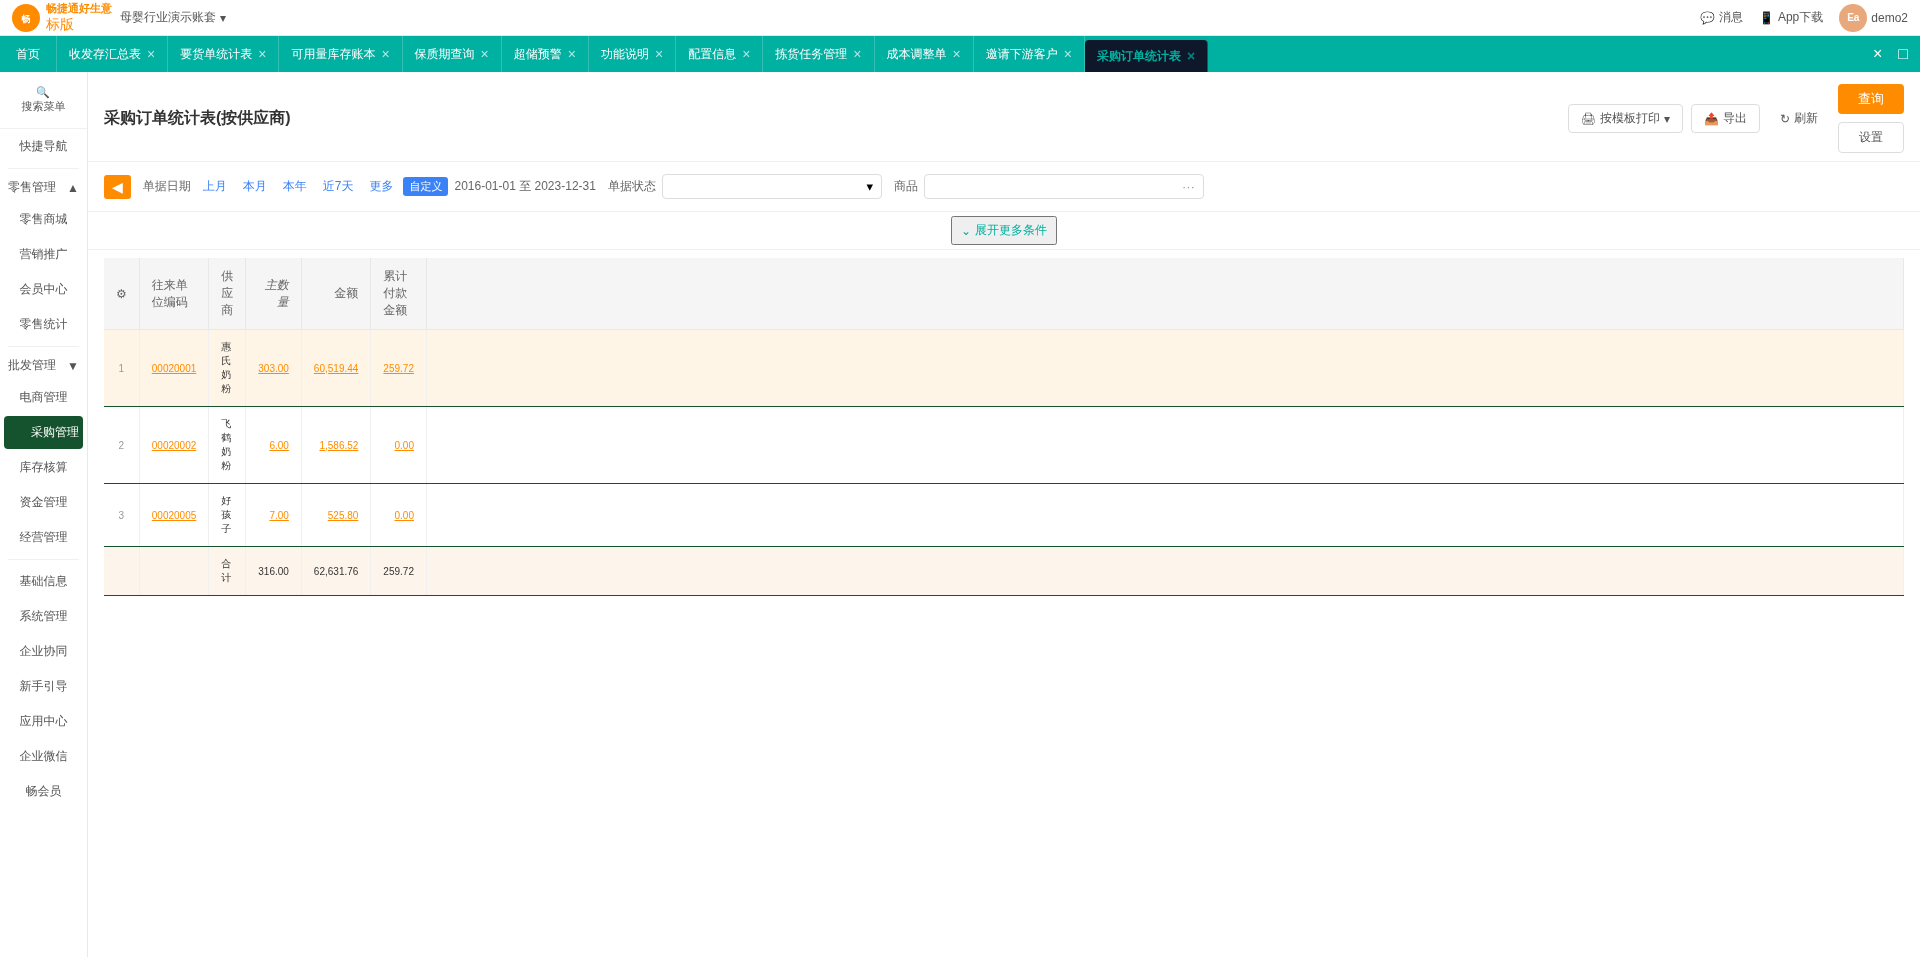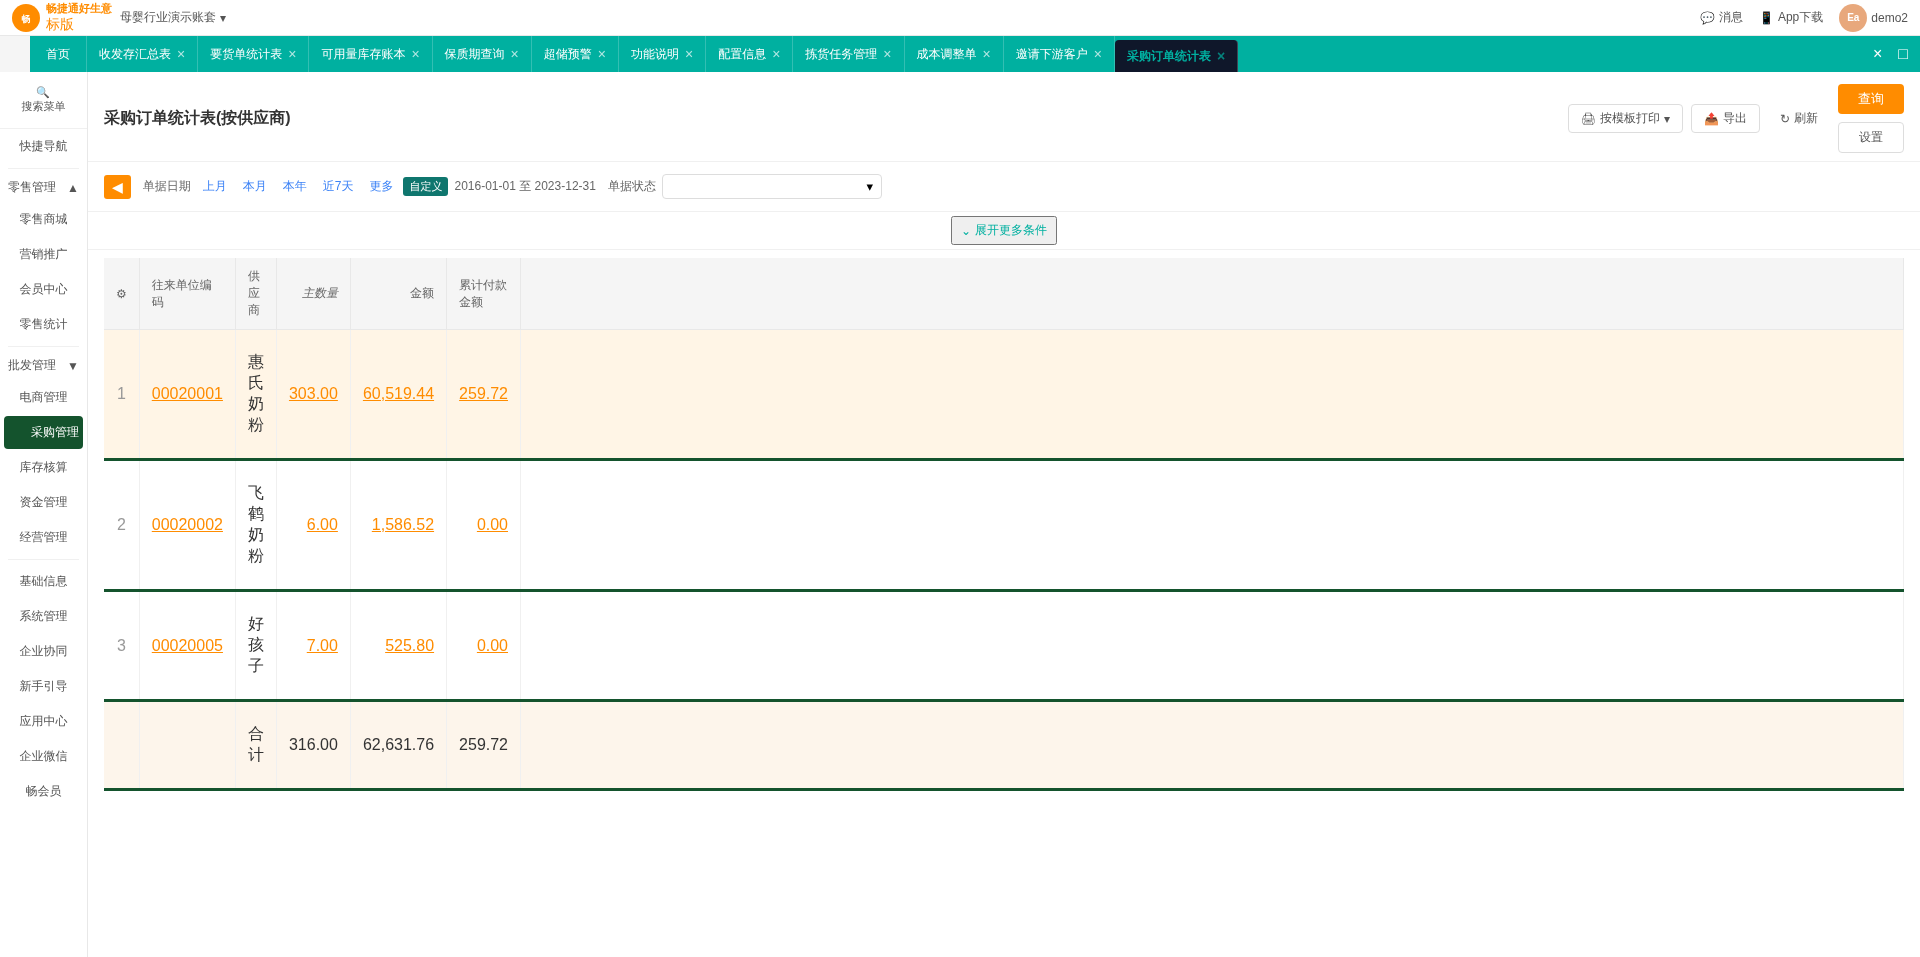--- a/index.html
+++ b/index.html
@@ -9,21 +9,21 @@
     .top-bar { height: 36px; background: #fff; display: flex; align-items: center; justify-content: space-between; padding: 0 12px; border-bottom: 1px solid #e8e8e8; flex-shrink: 0; }
     .top-bar-left { display: flex; align-items: center; gap: 8px; }
     .logo-area { display: flex; align-items: center; gap: 6px; }
     .logo-icon { width: 28px; height: 28px; background: #ff8c00; border-radius: 50%; display: flex; align-items: center; justify-content: center; color: white; font-size: 10px; font-weight: bold; }
     .workspace-selector { display: flex; align-items: center; gap: 4px; color: #555; font-size: 12px; cursor: pointer; border: none; background: none; }
     .top-bar-right { display: flex; align-items: center; gap: 16px; }
     .top-btn { display: flex; align-items: center; gap: 4px; color: #555; font-size: 12px; cursor: pointer; }
     .user-avatar { width: 28px; height: 28px; background: #e8a87c; border-radius: 50%; display: flex; align-items: center; justify-content: center; color: white; font-size: 11px; overflow: hidden; }
 
     
-    .nav-tabs { height: 36px; background: #00b0a0; display: flex; align-items: stretch; flex-shrink: 0; overflow: hidden; margin-left: 30px; }
+    .nav-tabs { height: 36px; background: #00b0a0; display: flex; align-items: stretch; flex-shrink: 0; overflow: hidden; }
     .nav-tab { display: flex; align-items: center; padding: 0 12px; color: white; font-size: 12px; cursor: pointer; white-space: nowrap; border-right: 1px solid rgba(255,255,255,0.2); position: relative; gap: 4px; }
     .nav-tab.active { background: #0f172a; color: #00b0a0; border-radius: 4px 4px 0 0; margin-top: 4px; height: 32px; font-weight: bold; }
     .nav-tab .close-btn { font-size: 14px; color: inherit; opacity: 0.7; margin-left: 2px; }
     .nav-tab-home { padding: 0 16px; }
     .nav-tabs-right { margin-left: auto; display: flex; align-items: center; padding: 0 8px; gap: 8px; }
     .nav-ctrl-btn { color: white; font-size: 16px; cursor: pointer; padding: 2px 4px; }
 
     
     .main-layout { display: flex; flex: 1; overflow: hidden; }
 
@@ -53,34 +53,34 @@
     .btn-settings { display: block; padding: 6px 12px; background: white; color: #555; border: 1px solid #ddd; border-radius: 4px; font-size: 12px; cursor: pointer; margin-top: 4px; }
 
     
     .filter-area { padding: 12px 16px; background: white; border-bottom: 1px solid #f0f0f0; }
     .filter-row { display: flex; align-items: center; gap: 12px; flex-wrap: wrap; }
     .filter-group { display: flex; align-items: center; gap: 6px; }
     .filter-label { color: #666; font-size: 12px; white-space: nowrap; }
     .filter-date-shortcuts { display: flex; gap: 4px; align-items: center; }
     .date-shortcut { padding: 2px 6px; border: none; background: none; color: #3b82f6; font-size: 12px; cursor: pointer; border-radius: 3px; }
     .date-range { color: #666; font-size: 12px; }
-    .custom-badge { padding: 2px 6px; background: #0f766e; color: white; border-radius: 3px; font-size: 11px; }
+    .custom-badge { padding: 2px 6px; background: #3b82f6; color: white; border-radius: 3px; font-size: 11px; }
     .filter-select { display: flex; align-items: center; gap: 4px; border: 1px solid #ddd; border-radius: 4px; padding: 4px 8px; background: white; min-width: 200px; cursor: pointer; }
     .filter-select-text { flex: 1; color: #999; font-size: 12px; }
     .filter-input { display: flex; align-items: center; gap: 4px; border: 1px solid #ddd; border-radius: 4px; padding: 4px 8px; background: white; min-width: 300px; }
     .filter-input input { border: none; outline: none; flex: 1; font-size: 12px; color: #333; }
     .expand-btn { display: flex; align-items: center; gap: 4px; color: #00b0a0; font-size: 12px; cursor: pointer; padding: 4px 8px; }
 
     
     .table-container { padding: 0 16px 16px; }
     .data-table { width: 100%; border-collapse: collapse; margin-top: 8px; }
     .data-table thead tr { background: #f5f5f5; }
     .data-table th { padding: 10px 12px; text-align: left; font-size: 12px; color: #666; font-weight: normal; border-bottom: 1px solid #e8e8e8; border-right: 1px solid #e8e8e8; }
     .data-table th:first-child { width: 40px; text-align: center; }
-    .data-table td { padding: 22px 12px; font-size: 16px; color: #333; border-bottom: 3px solid #14532d; border-right: 1px solid #f0f0f0; }
+    .data-table td { padding: 10px 12px; font-size: 10px; color: #333; border-bottom: 1px solid #14532d; border-right: 1px solid #f0f0f0; }
     .data-table td:first-child { text-align: center; color: #999; }
     .data-table .row-highlighted { background: #fff5e6; }
     .data-table .link { color: #ff8c00; text-decoration: underline; cursor: pointer; }
     .data-table .num-col { text-align: right; }
     .gear-icon { color: #666; cursor: pointer; }
 
     
     .total-row { background: #fdf5eb; }
     .total-row td { font-weight: 500; color: #333; border-top: 1px solid #e8e8e8; }
 
@@ -299,20 +299,27 @@
           </div>
 
           <div class="filter-group">
             <span class="filter-label">单据状态</span>
             <div class="filter-select" style="min-width:220px;">
               <span class="filter-select-text"></span>
               <span>▾</span>
             </div>
           </div>
 
+          <div class="filter-group">
+            <span class="filter-label">商品</span>
+            <div class="filter-input" style="min-width:280px;">
+              <input type="text" placeholder="" style="">
+              <span style="color:#999;">···</span>
+            </div>
+          </div>
         </div>
       </div>
 
       <div class="expand-row">
         <button class="expand-btn">
           <span>⌄</span>
           <span>展开更多条件</span>
         </button>
       </div>
 

